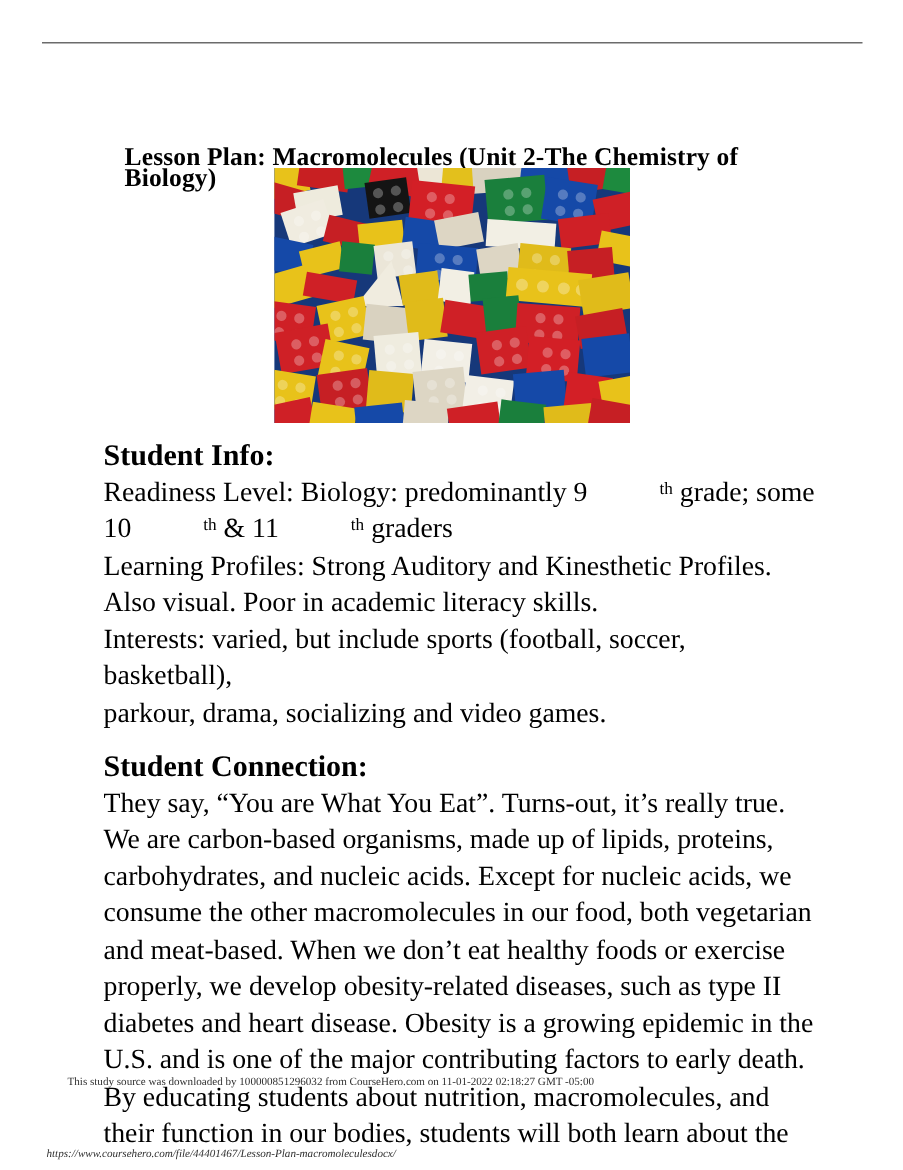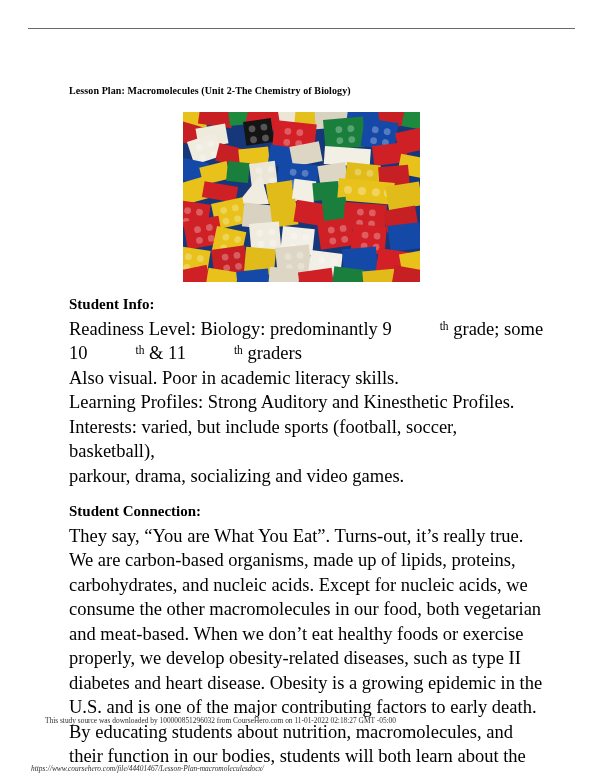--- a/index.html
+++ b/index.html
@@ -37,24 +37,24 @@
   .content {
     position: absolute;
     left: 69px;
     top: 84px;
     width: 468px;
   }
 
   .doc-title {
     font-family: "Liberation Serif", serif;
     font-weight: bold;
-    font-size: 10px;
+    font-size: 17px;
     line-height: 14px;
     letter-spacing: 0.1px;
-    margin: 0;
+    margin: 14px;
   }
 
   
   .figure {
     margin: 0;
     padding: 0;
     position: absolute;
     left: 114px;   
     top: 28px;     
     width: 237px;
@@ -71,21 +71,21 @@
   .body-block {
     position: absolute;
     left: 0;
     top: 208px;
     width: 475px;
   }
 
   .section-heading {
     font-family: "Liberation Serif", serif;
     font-weight: bold;
-    font-size: 15px;
+    font-size: 20px;
     line-height: 24.5px;
     margin: 0;
   }
 
   .para {
     font-family: "Liberation Serif", serif;
     font-size: 18.5px;
     line-height: 24.5px;
     margin: 0;
     text-align: left;
@@ -312,23 +312,23 @@
     </div>
 
     <div class="body-block">
 
       <h2 class="section-heading">Student Info:</h2>
 
 
       <p class="para"><span>Readiness Level: Biology: predominantly 9</span><sup>th</sup><span> grade; some 10</span><sup>th</sup><span> &amp;</span>
         <span>11</span><sup>th</sup><span> graders</span></p>
 
+      <p class="para">Learning Profiles: Strong Auditory and Kinesthetic Profiles.</p>
+
       <p class="para">Also visual. Poor in academic literacy skills.</p>
-
-      <p class="para">Learning Profiles: Strong Auditory and Kinesthetic Profiles.</p>
 
       <p class="para">Interests: varied, but include sports (football, soccer, basketball),</p>
 
       <p class="para">parkour, drama, socializing and video games.</p>
 
       <div class="gap"></div>
 
       <h2 class="section-heading">Student Connection:</h2>
 
       <p class="para">They say, “You are What You Eat”. Turns-out, it’s really true. We are carbon-based organisms, made up of lipids, proteins, carbohydrates, and nucleic acids. Except for nucleic acids, we consume the other macromolecules in our food, both vegetarian and meat-based. When we don’t eat healthy foods or exercise properly, we develop obesity-related diseases, such as type II diabetes and heart disease. Obesity is a growing epidemic in the U.S. and is one of the major contributing factors to early death. By educating students about nutrition, macromolecules, and their function in our bodies, students will both learn about the</p>

